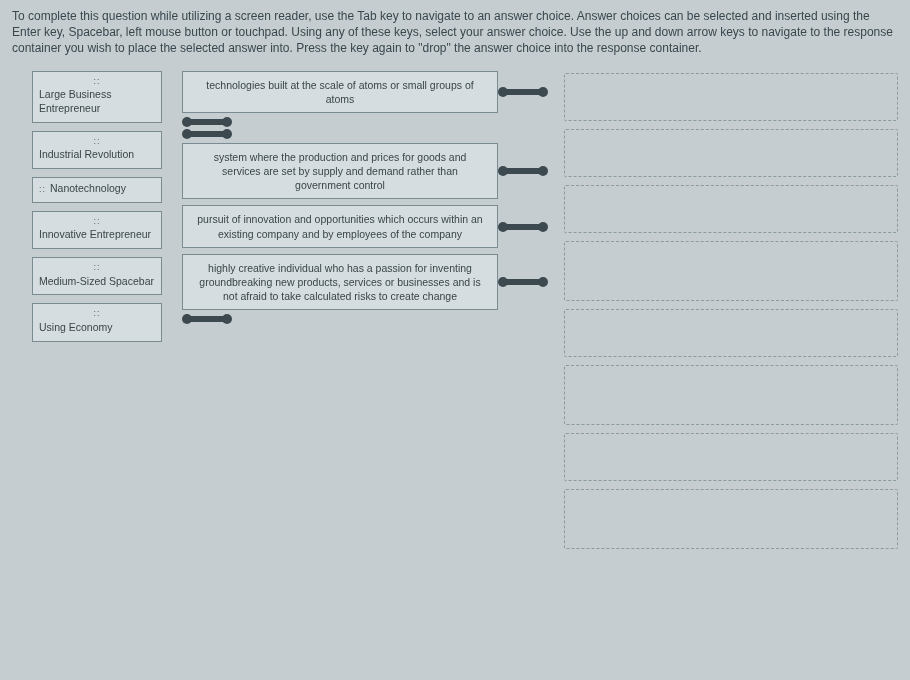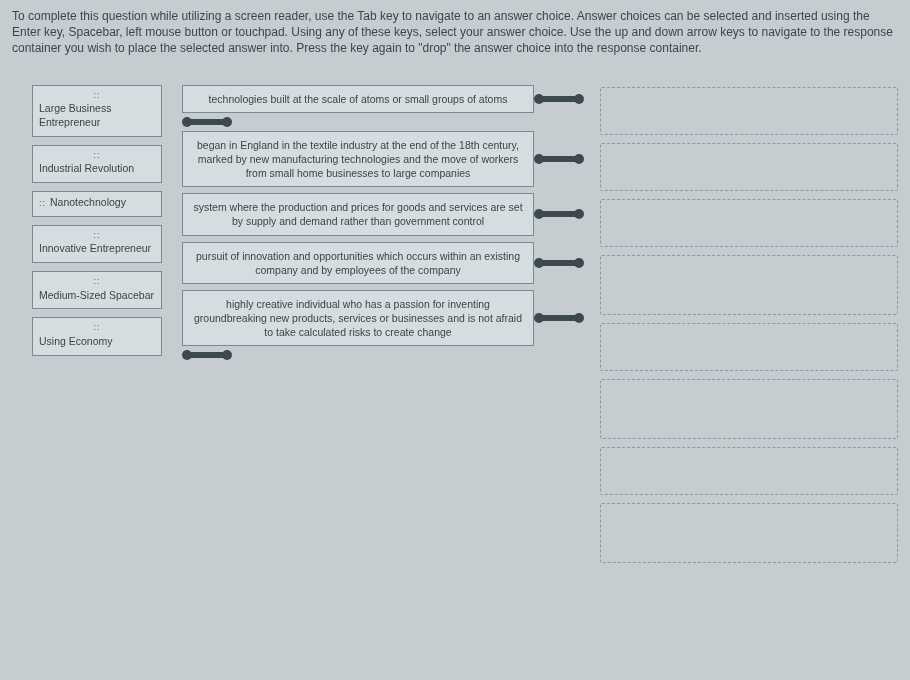--- a/index.html
+++ b/index.html
@@ -10,21 +10,21 @@
     height: 680px;
     padding: 8px 12px;
     color: #3a4548;
     font-size: 11px;
     overflow: hidden;
   }
   .instructions {
     font-size: 12px;
     line-height: 1.35;
     color: #39474d;
-    margin-bottom: 28px;
+    margin-bottom: 14px;
   }
   .work-area {
     display: flex;
     gap: 20px;
   }
   .choices-col {
     width: 130px;
     display: flex;
     flex-direction: column;
     gap: 8px;
@@ -48,21 +48,21 @@
   .choice.inline-grip .grip { display:inline; margin-right:4px; }
   .defs-col { flex: 0 0 310px; display:flex; flex-direction:column; gap:6px; }
   .def-row { display:flex; align-items:center; }
   .def-box {
     border: 1px solid #7a8b92;
     background: #d5dde0;
     padding: 6px 10px;
     font-size: 10.5px;
     line-height: 1.35;
     text-align: center;
-    width: 352px;
+    width: 316px;
   }
   .conn {
     width: 42px; height: 6px;
     background: #3c4a4f;
     border-radius: 3px;
     margin-left: 4px;
     position: relative;
   }
   .conn::before, .conn::after {
     content:"";
@@ -117,21 +117,20 @@
 
   <div class="defs-col">
     <div class="def-row">
         <div class="def-box"><span>technologies built at the scale of atoms or small groups of atoms</span></div>
         <div class="conn"></div>
       </div>
     <div class="def-row">
         <div class="conn"></div>
       </div>
     <div class="def-row">
-        <div class="def-box"><span>began in England in the textile industry at the end of the 18th century, marked by new manufacturing technologies and the move of workers from small home businesses to large companies</span></div>
         <div class="conn"></div>
       </div>
     <div class="def-row">
         <div class="def-box"><span>system where the production and prices for goods and services are set by supply and demand rather than government control</span></div>
         <div class="conn"></div>
       </div>
     <div class="def-row">
         <div class="def-box"><span>pursuit of innovation and opportunities which occurs within an existing company and by employees of the company</span></div>
         <div class="conn"></div>
       </div>

